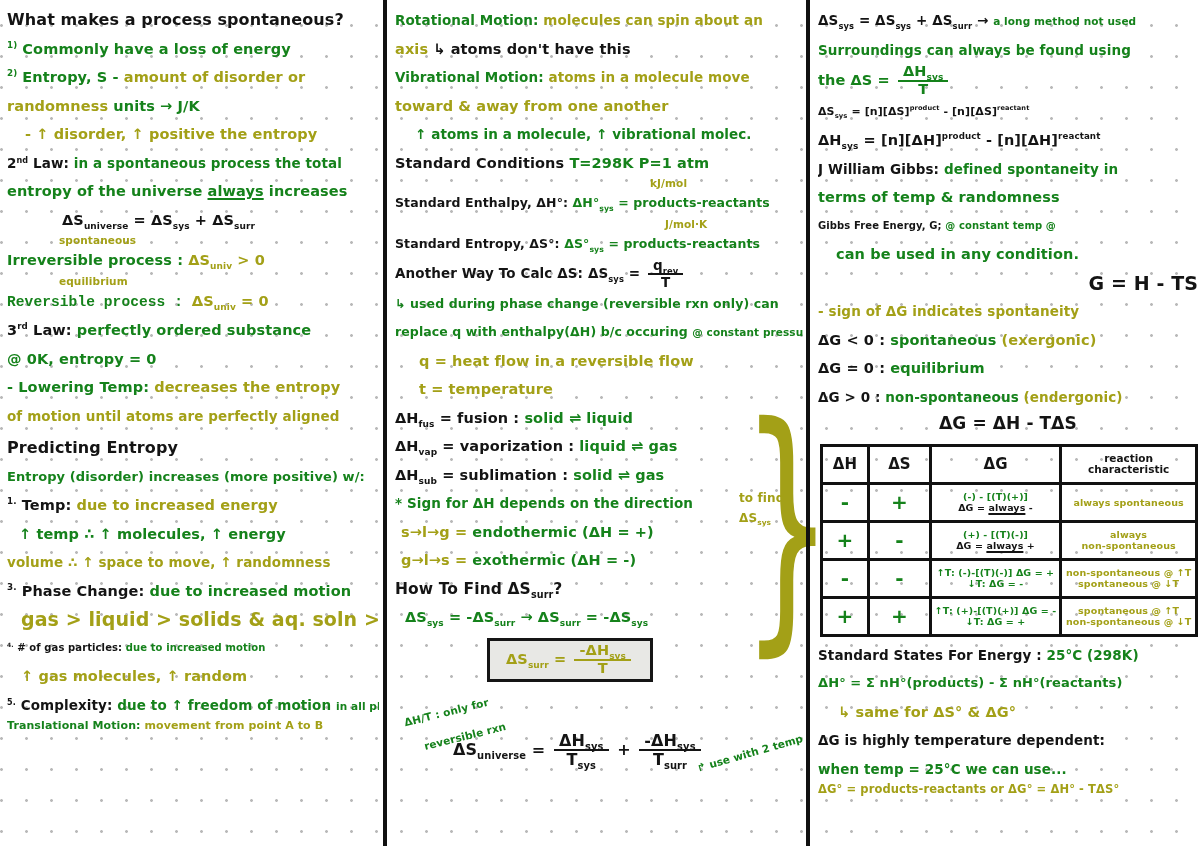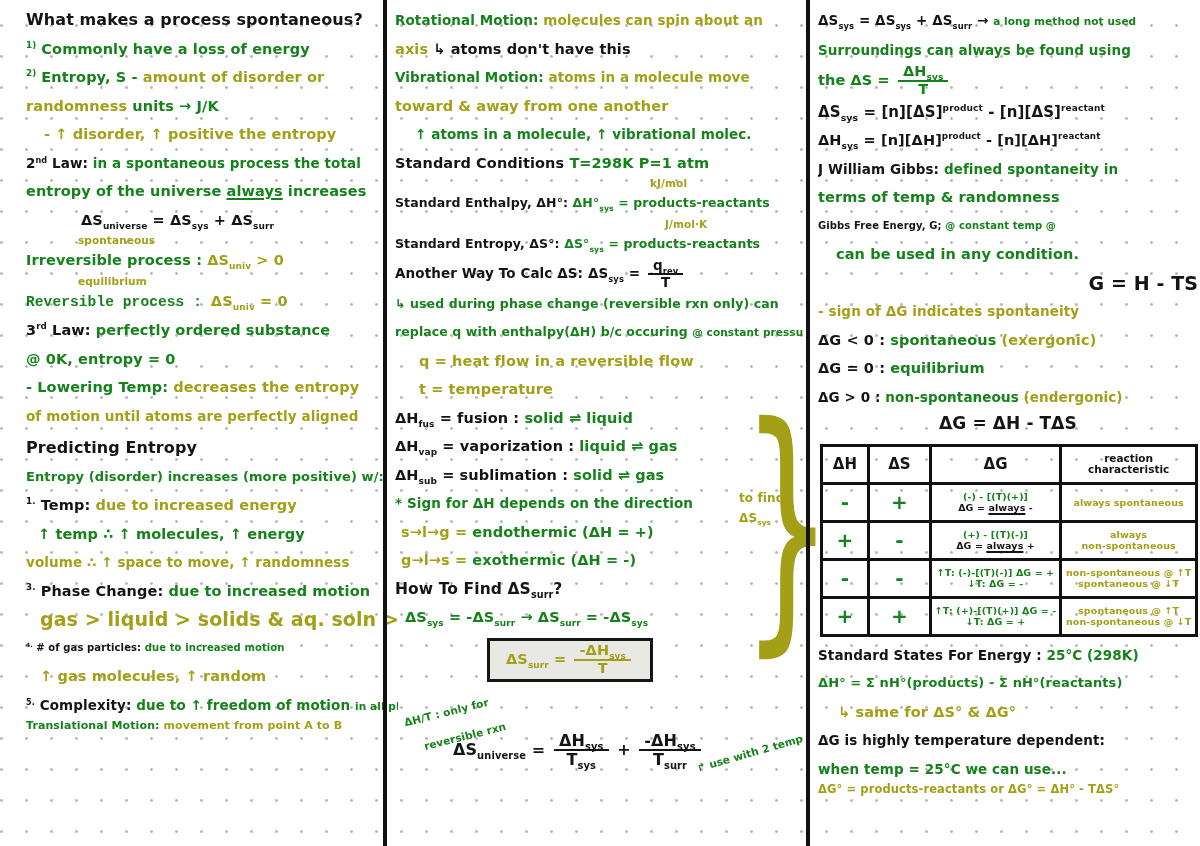--- a/index.html
+++ b/index.html
@@ -30,21 +30,21 @@
   table.dg th.rc{font-size:10.5px;line-height:11px;white-space:normal;width:128px;}
   table.dg td.sign{font-size:20px;width:50px;}
   table.dg td.sign2{font-size:20px;width:80px;}
   table.dg td.dgcell{width:118px;}
   table.dg tr{height:38px;}
 </style>
 </head>
 <body>
 
 <div class="page">
-  <div class="col" style="left:26px;width:372px;">
+  <div class="col" style="left:7px;width:372px;">
       <div class="line" style="font-size: 16px;"><span style="color: rgb(20, 20, 20);">What makes a process spontaneous?</span></div>
       <div class="line"><span style="color: rgb(21, 130, 27);"><span class="sup">1)</span> Commonly have a loss of energy</span></div>
       <div class="line"><span style="color: rgb(21, 130, 27);"><span class="sup">2)</span> Entropy, S - </span><span style="color: rgb(163, 160, 23);">amount of disorder or</span></div>
       <div class="line"><span style="color: rgb(163, 160, 23);">randomness</span><span style="color: rgb(21, 130, 27);">    units → J/K</span></div>
       <div class="line" style="padding-left: 18px;"><span style="color: rgb(163, 160, 23);">- ↑ disorder, ↑ positive the entropy</span></div>
       <div class="line" style="font-size: 13.5px;"><span style="color: rgb(20, 20, 20);">2<span class="sup">nd</span> Law: </span><span style="color: rgb(21, 130, 27);">in a spontaneous process the total</span></div>
       <div class="line"><span style="color: rgb(21, 130, 27);">entropy of the universe </span><span class="u" style="color: rgb(21, 130, 27);">always</span><span style="color: rgb(21, 130, 27);"> increases</span></div>
       <div class="line" style="padding-left: 55px;"><span style="color: rgb(20, 20, 20);">ΔS<span class="sub">universe</span> = ΔS<span class="sub">sys</span> + ΔS<span class="sub">surr</span></span></div>
       <div class="line tight" style="padding-left: 52px;"><span style="color: rgb(163, 160, 23);">spontaneous</span></div>
       <div class="line"><span style="color: rgb(21, 130, 27);">Irreversible process : </span><span style="color: rgb(163, 160, 23);">ΔS<span class="sub">univ</span> &gt; 0</span></div>
@@ -87,21 +87,21 @@
   <div class="divider" style="left:806px;"></div>
 
   <div class="col" style="left:818px;width:380px;">
     <div>
         <div class="line" style="font-size: 13.5px;"><span style="color: rgb(20, 20, 20);">ΔS<span class="sub">sys</span> = ΔS<span class="sub">sys</span> + ΔS<span class="sub">surr</span> → </span><span class="small" style="color: rgb(21, 130, 27);">a long method not used</span></div>
         <div class="line" style="font-size: 13.5px;"><span style="color: rgb(21, 130, 27);">Surroundings can always be found using</span></div>
         <div class="line"><span style="color: rgb(21, 130, 27);">the ΔS = </span><span class="frac" style="color: rgb(21, 130, 27);">
             <span class="fn">ΔH<span class="sub">sys</span></span>
             <span class="fd">T</span>
           </span></div>
-        <div class="line" style="font-size: 15px;"><span style="color: rgb(20, 20, 20);">ΔS<span class="sub">sys</span> = [n][ΔS]<span class="sup">product</span> - [n][ΔS]<span class="sup">reactant</span></span></div>
+        <div class="line" style="font-size: 11px;"><span style="color: rgb(20, 20, 20);">ΔS<span class="sub">sys</span> = [n][ΔS]<span class="sup">product</span> - [n][ΔS]<span class="sup">reactant</span></span></div>
         <div class="line" style="font-size: 14.5px;"><span style="color: rgb(20, 20, 20);">ΔH<span class="sub">sys</span> = [n][ΔH]<span class="sup">product</span> - [n][ΔH]<span class="sup">reactant</span></span></div>
         <div class="line" style="font-size: 13.5px;"><span style="color: rgb(20, 20, 20);">J William Gibbs: </span><span style="color: rgb(21, 130, 27);">defined spontaneity in</span></div>
         <div class="line"><span style="color: rgb(21, 130, 27);">terms of temp &amp; randomness</span></div>
         <div class="line" style="font-size: 10px;"><span style="color: rgb(20, 20, 20);">Gibbs Free Energy, G; </span><span style="color: rgb(21, 130, 27);">@ constant temp @</span></div>
         <div class="line" style="padding-left: 18px;"><span style="color: rgb(21, 130, 27);">can be used in any condition.</span></div>
         <div class="line" style="font-size: 19px; text-align: right;"><span style="color: rgb(20, 20, 20);">G = H - TS</span></div>
         <div class="line" style="font-size: 13.5px;"><span style="color: rgb(163, 160, 23);">- sign of ΔG indicates spontaneity</span></div>
         <div class="line"><span style="color: rgb(20, 20, 20);">ΔG &lt; 0 : </span><span style="color: rgb(21, 130, 27);">spontaneous </span><span style="color: rgb(163, 160, 23);">(exergonic)</span></div>
         <div class="line"><span style="color: rgb(20, 20, 20);">ΔG = 0 : </span><span style="color: rgb(21, 130, 27);">equilibrium</span></div>
         <div class="line" style="font-size: 13.5px;"><span style="color: rgb(20, 20, 20);">ΔG &gt; 0 : </span><span style="color: rgb(21, 130, 27);">non-spontaneous </span><span style="color: rgb(163, 160, 23);">(endergonic)</span></div>

